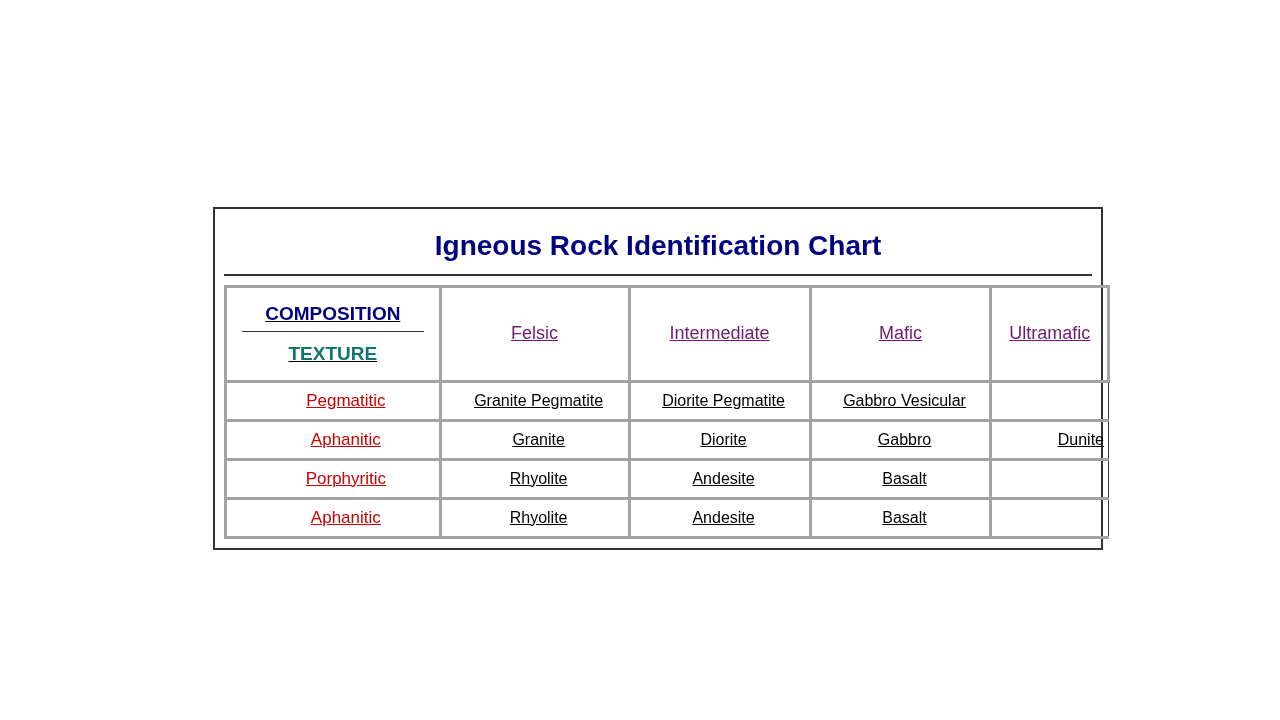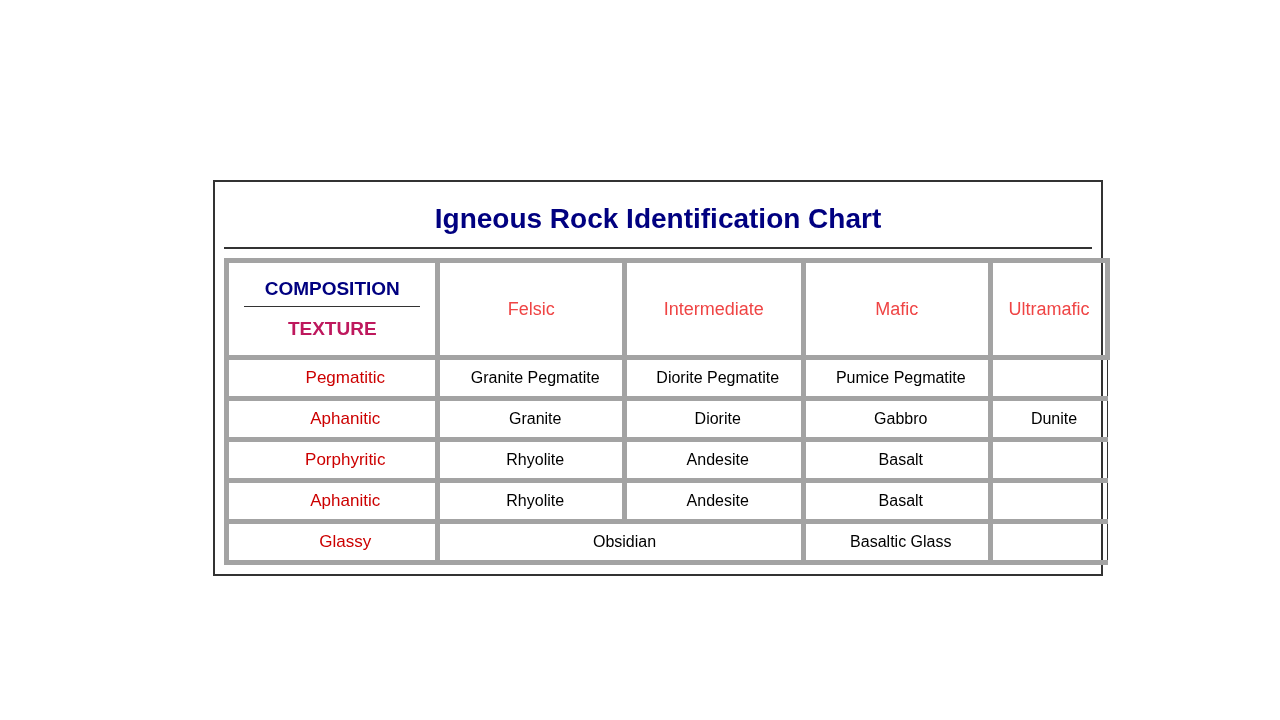--- a/index.html
+++ b/index.html
@@ -23,65 +23,67 @@
       color: #000080;
       padding: 12px 0;
       border-bottom: 2px solid #333;
       background: #fff;
     }
     table {
       width: 100%;
       border-collapse: collapse;
     }
     td, th {
-      border: 5px solid #a3a3a3;
+      border: 3px solid #a3a3a3;
       text-align: center;
       padding: 8px 4px;
       font-size: 17px;
+      text-decoration: underline;
     }
     .header-cell {
       vertical-align: middle;
       padding: 6px;
       border-right: 1px solid #333;
     }
     .composition-label {
       color: #000080;
       font-weight: bold;
       font-size: 19px;
       display: block;
       border-bottom: 1px solid #333;
       padding-bottom: 6px;
       margin-bottom: 6px;
     }
     .texture-label {
-      color: #be185d;
+      color: #0f766e;
       font-weight: bold;
       font-size: 19px;
       display: block;
       padding-top: 2px;
     }
     .col-header {
-      color: #ef4444;
+      color: #701a75;
       font-size: 18px;
       font-weight: normal;
       vertical-align: middle;
     }
     .row-header {
       color: #cc0000;
       font-size: 17px;
       font-weight: normal;
       padding-left: 30px;
     }
     .data-cell {
       color: #000000;
       font-size: 16px;
       padding-left: 12px;
     }
     tr td:last-child {
       border-right: 1px solid #333;
+      text-align: right;
     }
   </style>
 </head>
 <body>
 
 <div class="chart-wrapper">
   <div class="chart-title">Igneous Rock Identification Chart</div>
   <table>
     <thead>
       <tr>
@@ -94,21 +96,21 @@
         <th class="col-header">Mafic</th>
         <th class="col-header">Ultramafic</th>
       </tr>
     </thead>
     <tbody>
 
       <tr>
         <td class="row-header">Pegmatitic</td>
         <td class="data-cell">Granite Pegmatite</td>
         <td class="data-cell">Diorite Pegmatite</td>
-        <td class="data-cell">Pumice Pegmatite</td>
+        <td class="data-cell">Gabbro Vesicular</td>
         <td class="data-cell"></td>
       </tr>
 
       <tr>
         <td class="row-header">Aphanitic</td>
         <td class="data-cell">Granite</td>
         <td class="data-cell">Diorite</td>
         <td class="data-cell">Gabbro</td>
         <td class="data-cell">Dunite</td>
       </tr>
@@ -122,23 +124,17 @@
       </tr>
 
       <tr>
         <td class="row-header">Aphanitic</td>
         <td class="data-cell">Rhyolite</td>
         <td class="data-cell">Andesite</td>
         <td class="data-cell">Basalt</td>
         <td class="data-cell"></td>
       </tr>
 
-      <tr>
-        <td class="row-header">Glassy</td>
-        <td class="data-cell" colspan="2">Obsidian</td>
-        <td class="data-cell">Basaltic Glass</td>
-        <td class="data-cell"></td>
-      </tr>
 
 
     </tbody>
   </table>
 </div>
 
 </body></html>

